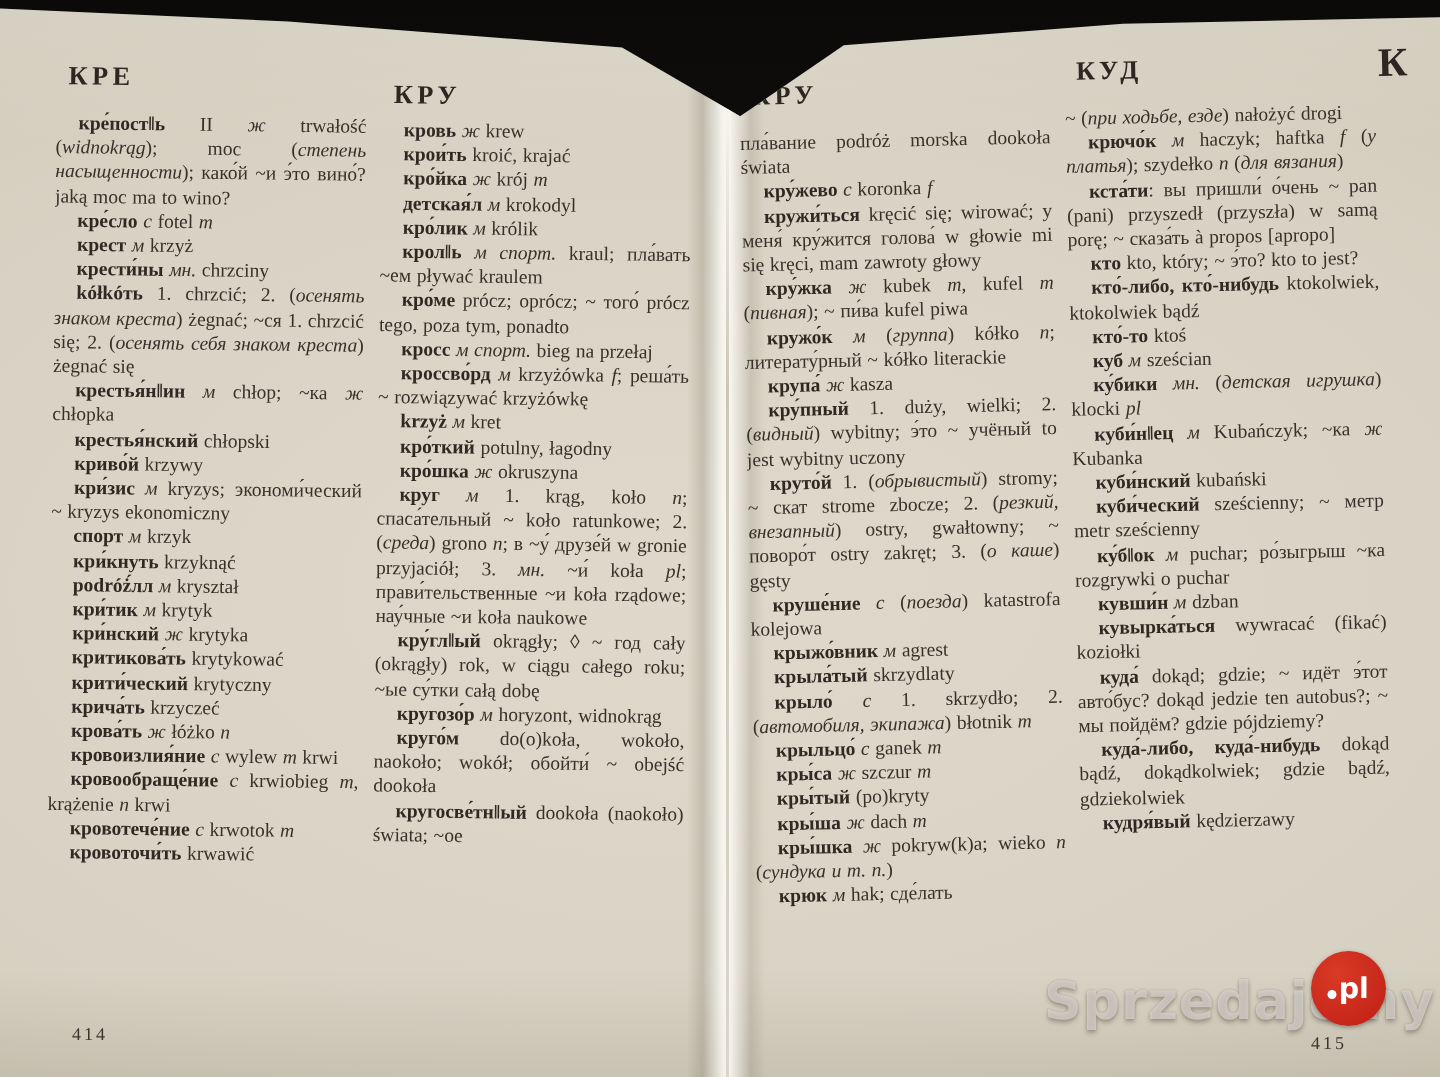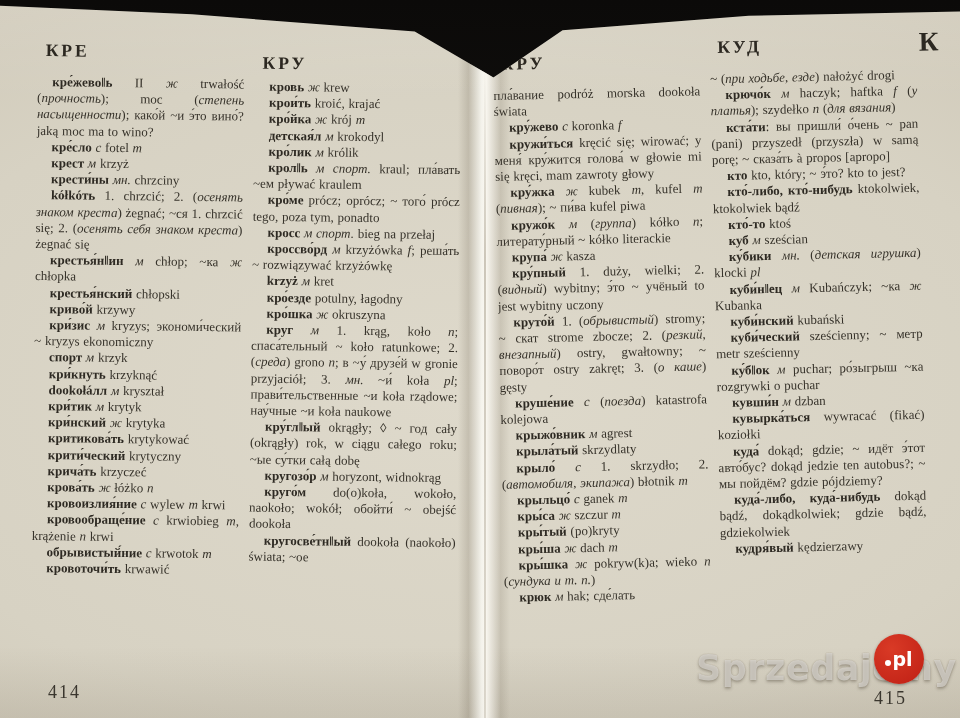--- a/index.html
+++ b/index.html
@@ -47,21 +47,21 @@
     font-size:27px;font-weight:bold;color:#2c2821;
   }
   p.entry{
     margin:0;font-size:13px;line-height:16.2px;
     text-align:justify;text-indent:15px;
     word-spacing:0.5px;
   }
   p.entry.cont{text-indent:0;}
   p.entry b{font-weight:bold;color:#2e2a23;}
   p.entry i{font-style:italic;}
-  .page-num{position:absolute;font-size:18px;letter-spacing:2px;color:#3a362e;}
+  .page-num{position:absolute;font-size:12px;letter-spacing:2px;color:#3a362e;}
   .page-num-left{left:48px;top:682px;}
   .page-num-right{left:874px;top:688px;}
   .wm-wrap{position:absolute;left:696px;top:648px;width:250px;height:70px;}
   .wm-text{
     font-family:"DejaVu Sans", sans-serif;font-weight:bold;font-size:35px;
     color:rgba(255,255,255,0.55);letter-spacing:0.5px;
     text-shadow:0 0 1px rgba(100,88,66,0.55), 0 2px 3px rgba(70,60,45,0.35);
   }
   .wm-badge{
     position:absolute;left:178px;top:-14px;width:50px;height:50px;border-radius:50%;
@@ -76,56 +76,56 @@
 <body>
 
 <div class="pages">
   <div class="gutter"></div>
   <div class="crease"></div>
 
   <div class="page-content page-left-content">
     <div class="cols">
       <div class="col">
         <div class="col-header">КРЕ</div>
-      <p class="entry"><b>кре́жево‖ь</b> II <i>ж</i> trwałość (<i>прочность</i>); moc (<i>степень насыщенности</i>); како́й ~и э́то вино́? jaką moc ma to wino?</p>
+      <p class="entry"><b>кре́пост‖ь</b> II <i>ж</i> trwałość (<i>widnokrąg</i>); moc (<i>степень насыщенности</i>); како́й ~и э́то вино́? jaką moc ma to wino?</p>
           <p class="entry"><b>кре́сло</b> <i>с</i> fotel <i>m</i></p>
           <p class="entry"><b>крест</b> <i>м</i> krzyż</p>
           <p class="entry"><b>крести́ны</b> <i>мн.</i> chrzciny</p>
           <p class="entry"><b>kółkóть</b> 1. chrzcić; 2. (<i>осенять знаком креста</i>) żegnać; ~ся 1. chrzcić się; 2. (<i>осенять себя знаком креста</i>) żegnać się</p>
           <p class="entry"><b>крестья́н‖ин</b> <i>м</i> chłop; ~ка <i>ж</i> chłopka</p>
           <p class="entry"><b>крестья́нский</b> chłopski</p>
           <p class="entry"><b>криво́й</b> krzywy</p>
           <p class="entry"><b>кри́зис</b> <i>м</i> kryzys; экономи́ческий ~ kryzys ekonomiczny</p>
           <p class="entry"><b>спорт</b> <i>м</i> krzyk</p>
           <p class="entry"><b>кри́кнуть</b> krzyknąć</p>
-          <p class="entry"><b>dookołáлл</b> <i>м</i> kryształ</p>
+          <p class="entry"><b>podróż́лл</b> <i>м</i> kryształ</p>
           <p class="entry"><b>кри́тик</b> <i>м</i> krytyk</p>
           <p class="entry"><b>кри́нский</b> <i>ж</i> krytyka</p>
           <p class="entry"><b>критикова́ть</b> krytykować</p>
           <p class="entry"><b>крити́ческий</b> krytyczny</p>
           <p class="entry"><b>крича́ть</b> krzyczeć</p>
           <p class="entry"><b>крова́ть</b> <i>ж</i> łóżko <i>n</i></p>
           <p class="entry"><b>кровоизлия́ние</b> <i>с</i> wylew <i>m</i> krwi</p>
           <p class="entry"><b>кровообраще́ние</b> <i>с</i> krwiobieg <i>m</i>, krążenie <i>n</i> krwi</p>
-          <p class="entry"><b>обрывистый́ние</b> <i>с</i> krwotok <i>m</i></p>
+          <p class="entry"><b>кровотече́ние</b> <i>с</i> krwotok <i>m</i></p>
           <p class="entry"><b>кровоточи́ть</b> krwawić</p>
         </div>
       <div class="col">
         <div class="col-header">КРУ</div>
       <p class="entry"><b>кровь</b> <i>ж</i> krew</p>
           <p class="entry"><b>крои́ть</b> kroić, krajać</p>
           <p class="entry"><b>кро́йка</b> <i>ж</i> krój <i>m</i></p>
           <p class="entry"><b>детская́л</b> <i>м</i> krokodyl</p>
           <p class="entry"><b>кро́лик</b> <i>м</i> królik</p>
           <p class="entry"><b>крол‖ь</b> <i>м спорт.</i> kraul; пла́вать ~ем pływać kraulem</p>
           <p class="entry"><b>кро́ме</b> prócz; oprócz; ~ того́ prócz tego, poza tym, ponadto</p>
           <p class="entry"><b>кросс</b> <i>м спорт.</i> bieg na przełaj</p>
           <p class="entry"><b>кроссво́рд</b> <i>м</i> krzyżówka <i>f</i>; реша́ть ~ rozwiązywać krzyżówkę</p>
           <p class="entry"><b>krzyż</b> <i>м</i> kret</p>
-          <p class="entry"><b>кро́езде</b> potulny, łagodny</p>
+          <p class="entry"><b>кро́ткий</b> potulny, łagodny</p>
           <p class="entry"><b>кро́шка</b> <i>ж</i> okruszyna</p>
           <p class="entry"><b>круг</b> <i>м</i> 1. krąg, koło <i>n</i>; спаса́тельный ~ koło ratunkowe; 2. (<i>среда</i>) grono <i>n</i>; в ~у́ друзе́й w gronie przyjaciół; 3. <i>мн.</i> ~и́ koła <i>pl</i>; прави́тельственные ~и koła rządowe; нау́чные ~и koła naukowe</p>
           <p class="entry"><b>кру́гл‖ый</b> okrągły; ◊ ~ год cały (okrągły) rok, w ciągu całego roku; ~ые су́тки całą dobę</p>
           <p class="entry"><b>кругозо́р</b> <i>м</i> horyzont, widnokrąg</p>
           <p class="entry"><b>круго́м</b> do(o)koła, wokoło, naokoło; wokół; обойти́ ~ obejść dookoła</p>
           <p class="entry"><b>кругосве́тн‖ый</b> dookoła (naokoło) świata; ~ое</p>
         </div>
     </div>
   </div>
   <div class="page-num page-num-left">414</div>

